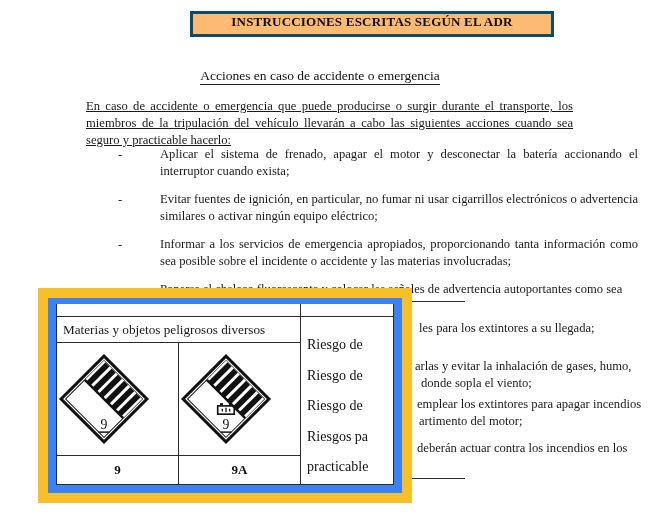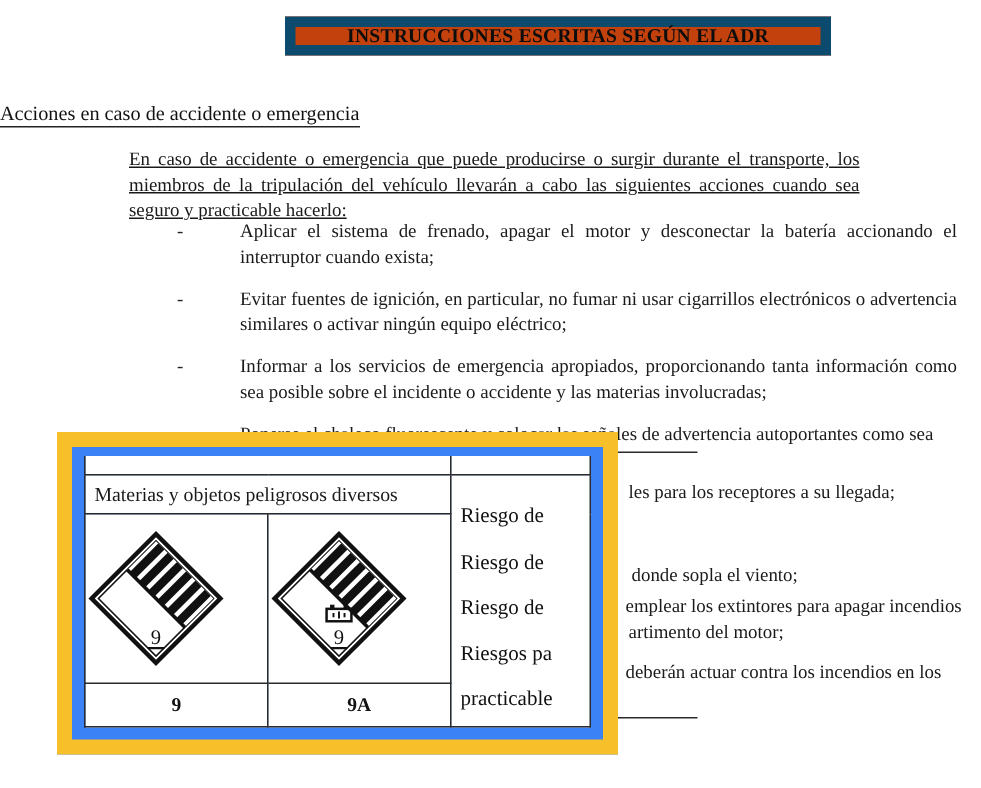--- a/index.html
+++ b/index.html
@@ -23,42 +23,42 @@
     background: #ffffff;
   }
 
   
   #title-box {
     position: absolute;
     left: 190px;
     top: 11px;
     width: 364px;
     height: 26px;
-    border: 7px solid #0c4a6e;
+    border: 3px solid #0c4a6e;
     box-sizing: border-box;
-    background: #c2410c;
+    background: #fdba74;
     display: flex;
-    align-items: center;
     justify-content: center;
   }
   #title-box .title-text {
     font-size: 13px;
     font-weight: bold;
     letter-spacing: 0.2px;
     font-variant: small-caps;
     white-space: nowrap;
     color: #0d0d0d;
   }
 
   
   #subtitle {
     position: absolute;
     left: 0;
     top: 68px;
     width: 640px;
+    text-align: center;
     font-size: 13.5px;
     color: #111;
   }
   #subtitle .u {
     border-bottom: 1px solid #222;
     padding-bottom: 1px;
   }
 
   
   #intro-paragraph {
@@ -193,21 +193,22 @@
     <div class="bullet-row">
       <span class="bullet-dash">-</span>
       <span class="bullet-text">Informar a los servicios de emergencia apropiados, proporcionando tanta información como sea posible sobre el incidente o accidente y las materias involucradas;</span>
     </div>
     <div class="bullet-row">
       <span class="bullet-dash">-</span>
       <span class="bullet-text nojust">Ponerse el chaleco fluorescente y colocar las señales de advertencia autoportantes como sea</span>
     </div>
   </div>
 
-  <div style="position:absolute; left:419px; top:320px; width:230px; font-size:12.6px; line-height:17px;">les para los receptores a su llegada;</div>
+  <div style="position:absolute; left:419px; top:320px; width:230px; font-size:12.6px; line-height:17px;">les para los extintores a su llegada;</div>
+  <div style="position:absolute; left:415px; top:358px; width:240px; font-size:12.6px; line-height:17px;">arlas y evitar la inhalación de gases, humo,</div>
   <div style="position:absolute; left:421px; top:375px; width:240px; font-size:12.6px; line-height:17px;">donde sopla el viento;</div>
   <div style="position:absolute; left:417px; top:396px; width:245px; font-size:12.6px; line-height:17px;">emplear los extintores para apagar incendios</div>
   <div style="position:absolute; left:419px; top:413px; width:245px; font-size:12.6px; line-height:17px;">artimento del motor;</div>
   <div style="position:absolute; left:417px; top:440px; width:245px; font-size:12.6px; line-height:17px;">deberán actuar contra los incendios en los</div>
 
   <div style="position:absolute; left:333px; top:288px; width:80px; height:14px; overflow:hidden;">
     <span style="font-size:13.5px; line-height:13px; display:block;">alcantarillas</span>
   </div>
   <div style="position:absolute; left:333px; top:301px; width:132px; border-top:1.6px solid #2b2b2b;"></div>
   <div style="position:absolute; left:331px; top:301px; height:185px; border-left:1.6px solid #2b2b2b;"></div>

